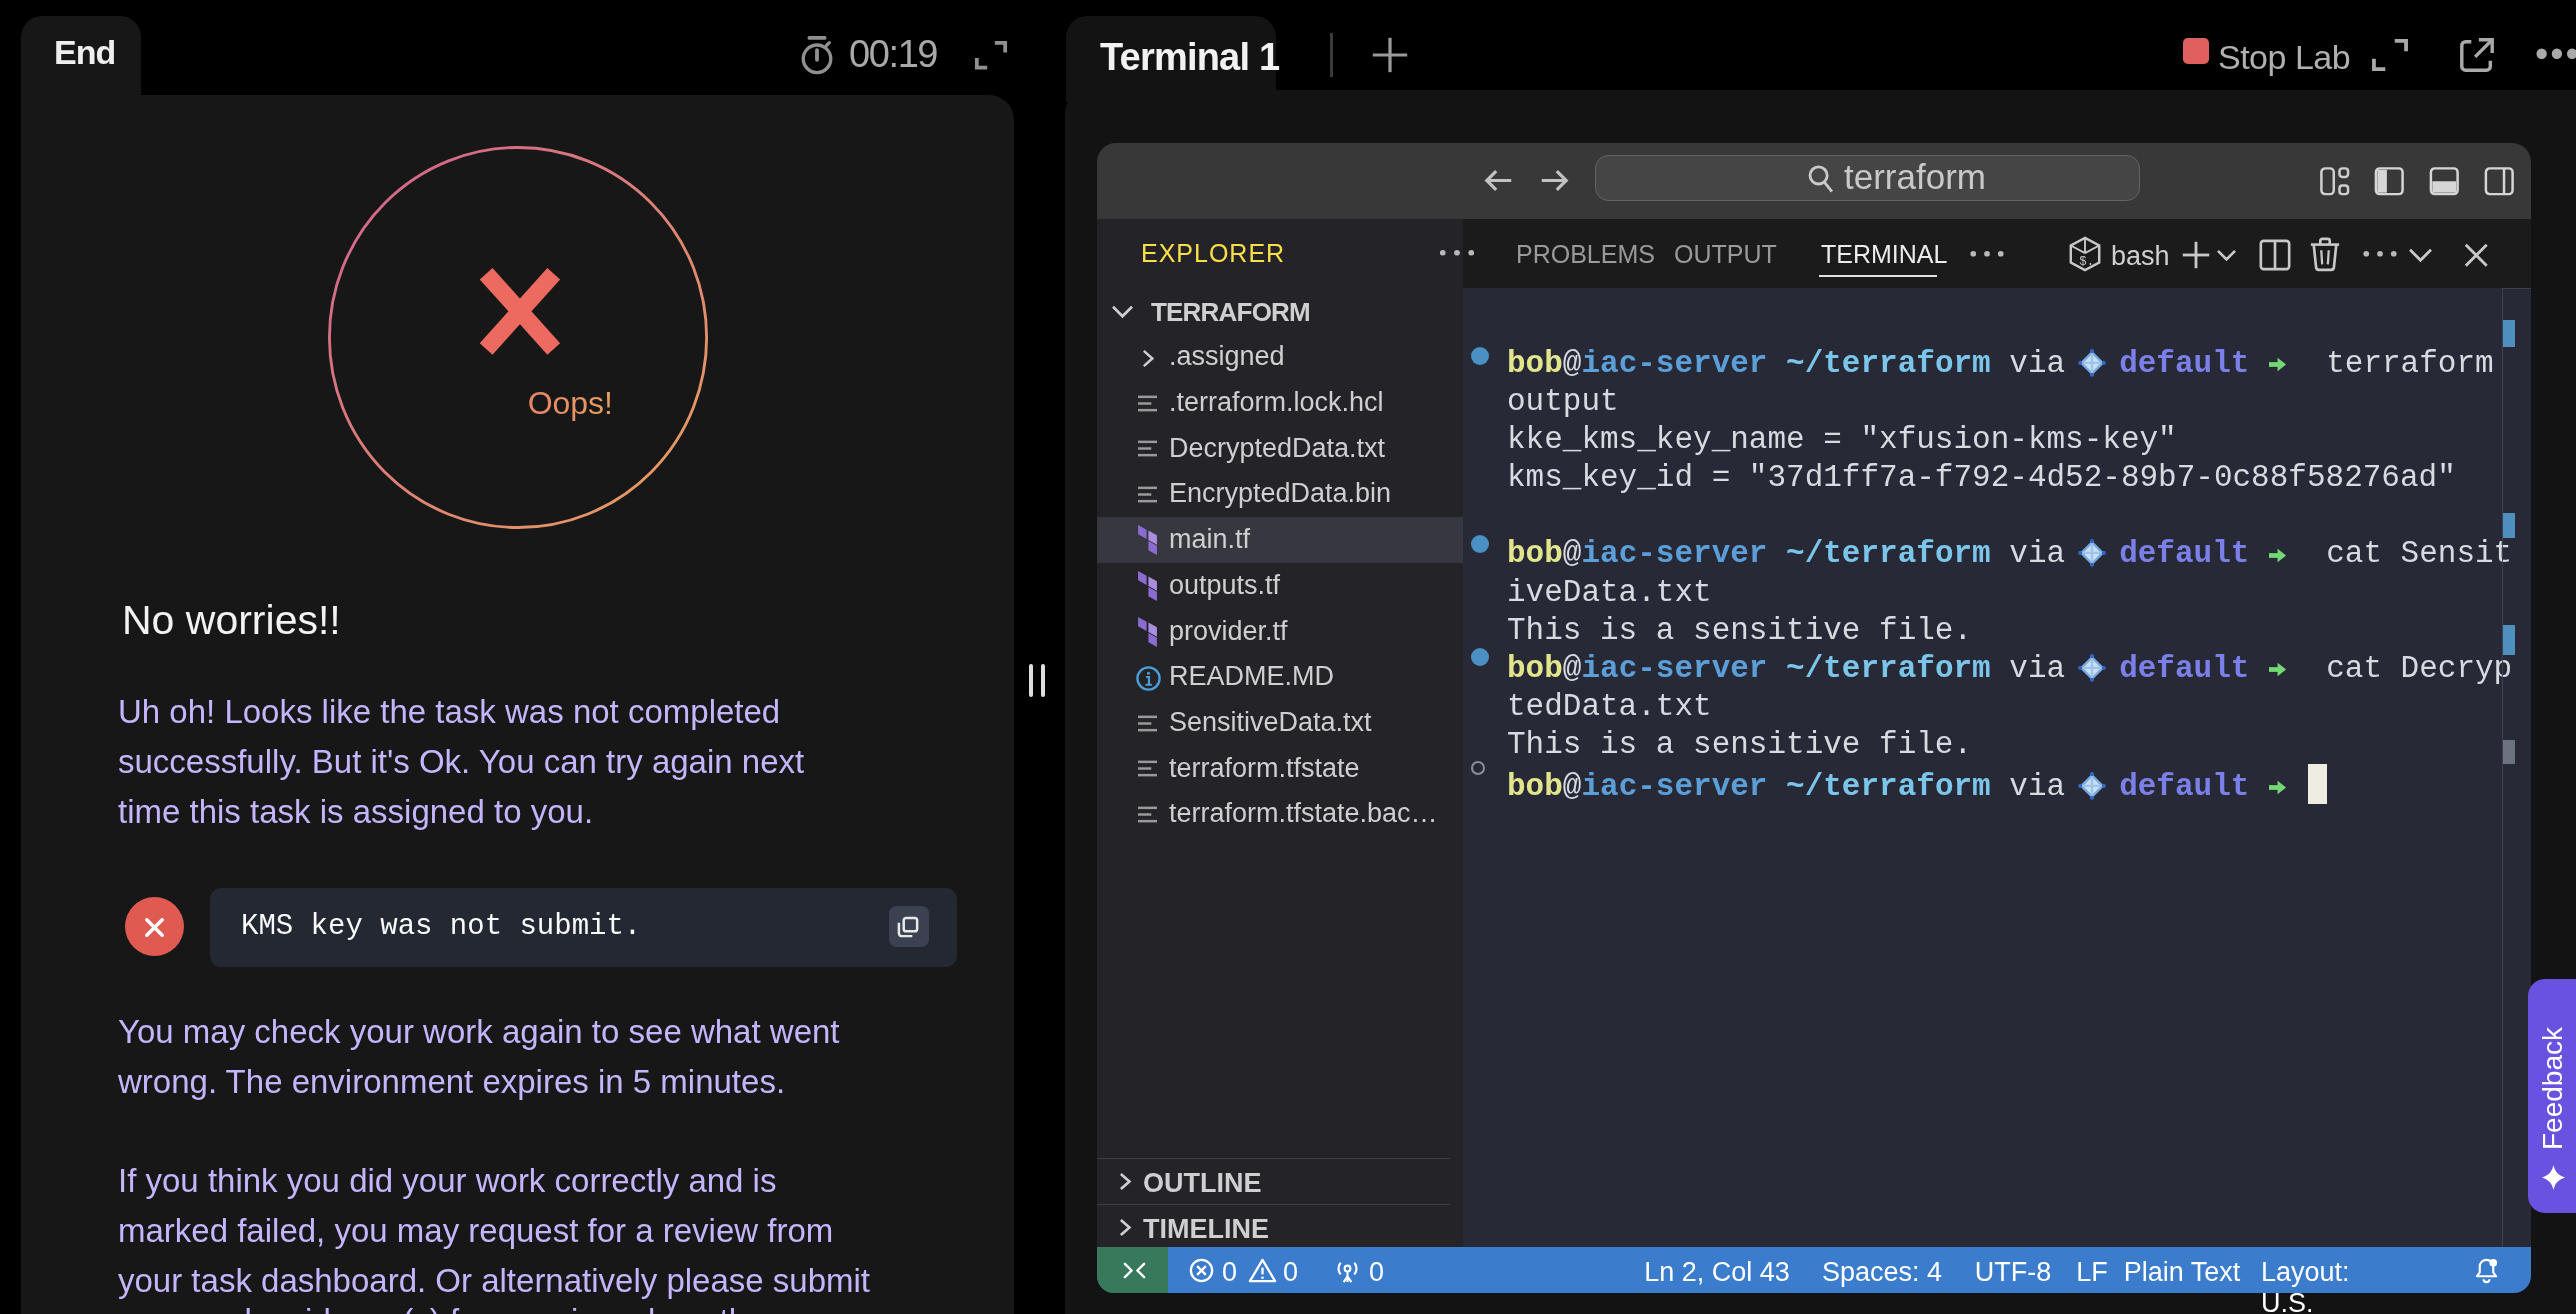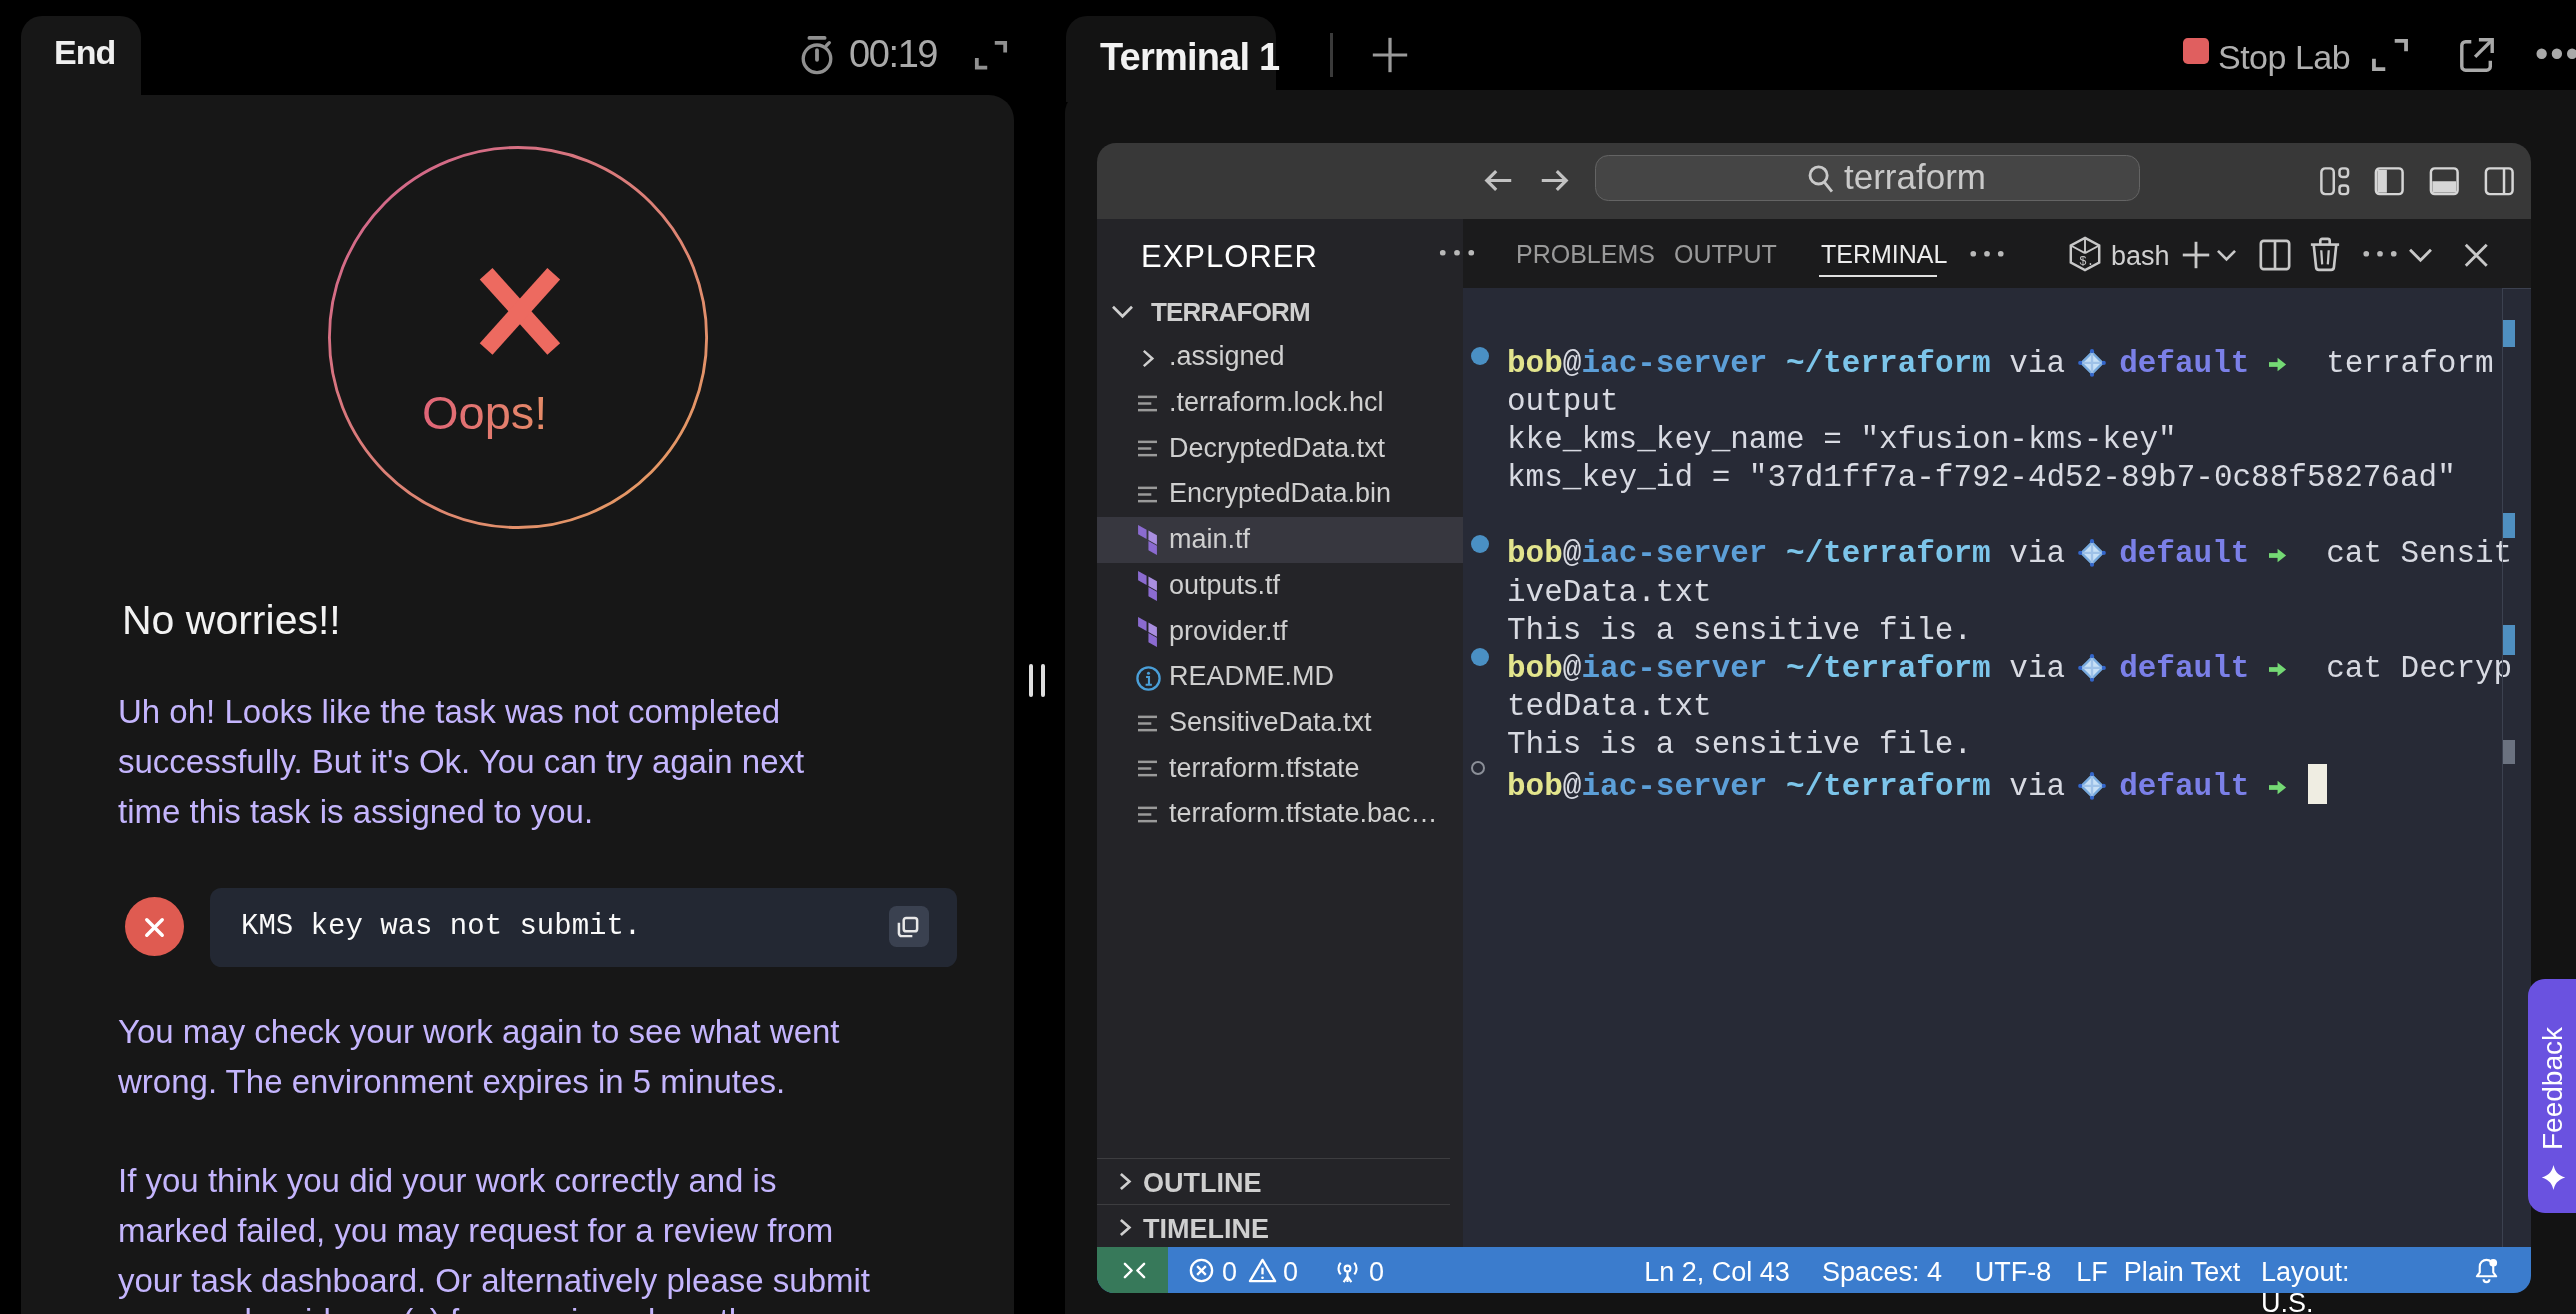--- a/index.html
+++ b/index.html
@@ -6,21 +6,21 @@
 body{font-family:"Liberation Sans",sans-serif;position:relative}
 .abs{position:absolute}
 .mono{font-family:"Liberation Mono",monospace}
 
 #ltab{left:21px;top:16px;width:120px;height:95px;background:#171717;border-radius:21px 21px 0 0}
 #lpanel{left:21px;top:95px;width:993px;height:1219px;background:#171717;border-radius:0 25px 0 0}
 #endlbl{left:54px;top:33px;font-size:34px;font-weight:700;color:#efefef;letter-spacing:-1px}
 #timer{left:849px;top:33px;font-size:38px;letter-spacing:-1.4px;color:#a9a9a9}
 .lp-h1{left:122px;top:597px;font-size:41px;color:#f2f2f2}
 .lp-p{left:118px;font-size:33px;line-height:50px;color:#c4b5fd;letter-spacing:0px}
-#oops-text{left:422px;top:385px;width:191px;text-align:left;font-size:47px;font-weight:500;
+#oops-text{left:422px;top:385px;width:191px;text-align:right;font-size:32px;font-weight:500;
   background:linear-gradient(90deg,#e06478,#e8a05e);-webkit-background-clip:text;background-clip:text;color:transparent}
 #errrow-circle{left:125px;top:897px;width:59px;height:59px;border-radius:50%;background:#df5b51}
 #errbox{left:210px;top:888px;width:747px;height:79px;background:#232833;border-radius:11.4px}
 #errtext{left:241px;top:910px;font-size:29px;color:#fafafa}
 #copybtn{left:889px;top:906px;width:40px;height:41px;background:#3a4150;border-radius:7.6px}
 
 #rcont{left:1065px;top:90px;width:1511px;height:1225px;background:#131313;border-radius:23px 0 0 0}
 #rtab{left:1066px;top:16px;width:210px;height:86px;background:#131313;border-radius:21px 21px 0 0}
 #rtablbl{left:1100px;top:36px;font-size:38px;font-weight:700;letter-spacing:-0.8px;color:#f2f2f2}
 #tabsep{left:1330px;top:33px;width:2.9px;height:44px;background:#3a3a3a}
@@ -29,21 +29,21 @@
 
 #win{left:1097px;top:143px;width:1386px;height:1150px}
 #titlebar{left:0;top:0;width:1434px;height:76px;background:#383838;border-radius:19px 19px 0 0}
 #searchbox{left:498px;top:12.4px;width:545px;height:46px;background:#454545;border:1.9px solid #646464;border-radius:13.3px}
 #searchtxt{left:747px;top:14.3px;font-size:35px;color:#c9c9c9}
 #sidebar{left:0;top:76px;width:366px;height:1028px;background:#242428}
 #panelhdr{left:366px;top:76px;width:1068px;height:69px;background:#1b1b1c}
 #term{left:366px;top:145px;width:1068px;height:959px;background:#272a36;overflow:hidden}
 #statusbar{left:0;top:1104px;width:1434px;height:46px;background:#3b7ccd;border-radius:0 0 17px 17px}
 #statusgreen{left:0;top:0;width:71px;height:46px;background:#37795a;border-radius:0 0 0 17px}
-#explorer{left:44px;top:96px;font-size:31px;color:#ffffff;letter-spacing:1px}
+#explorer{left:44px;top:96px;font-size:25px;color:#fde047;letter-spacing:1px}
 .sbsec{left:0;width:353px;height:1px;background:#3d3d40}
 .tree{font-size:27px;color:#cfcfcf}
 #selrow{left:0;top:374px;width:366px;height:46px;background:#37373f}
 .phtab{font-size:25px;color:#9a9a9a;letter-spacing:0px}
 
 #termpre{left:402px;top:194px;font-family:"Liberation Mono",monospace;font-size:31px;line-height:38px;color:#d8dae2;margin:8px;white-space:pre}
 .ty{color:#e3e58d;font-weight:700}
 .tb{color:#5c9fd8;font-weight:700}
 .tc{color:#7cc5ea;font-weight:700}
 .tp{color:#7b80e8;font-weight:700}

